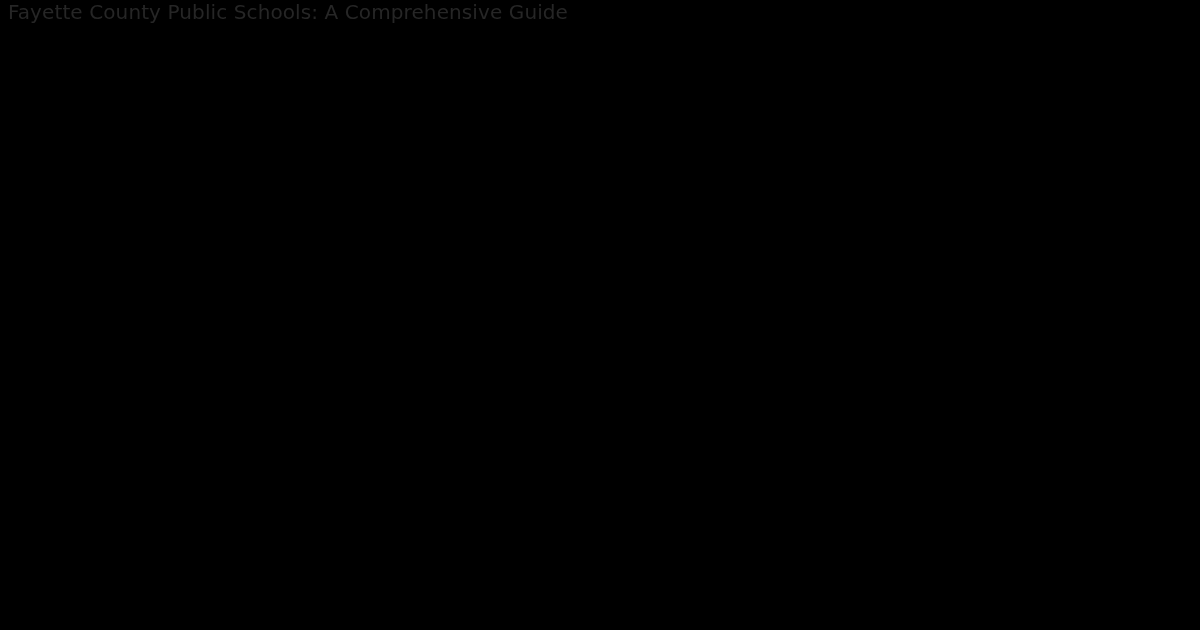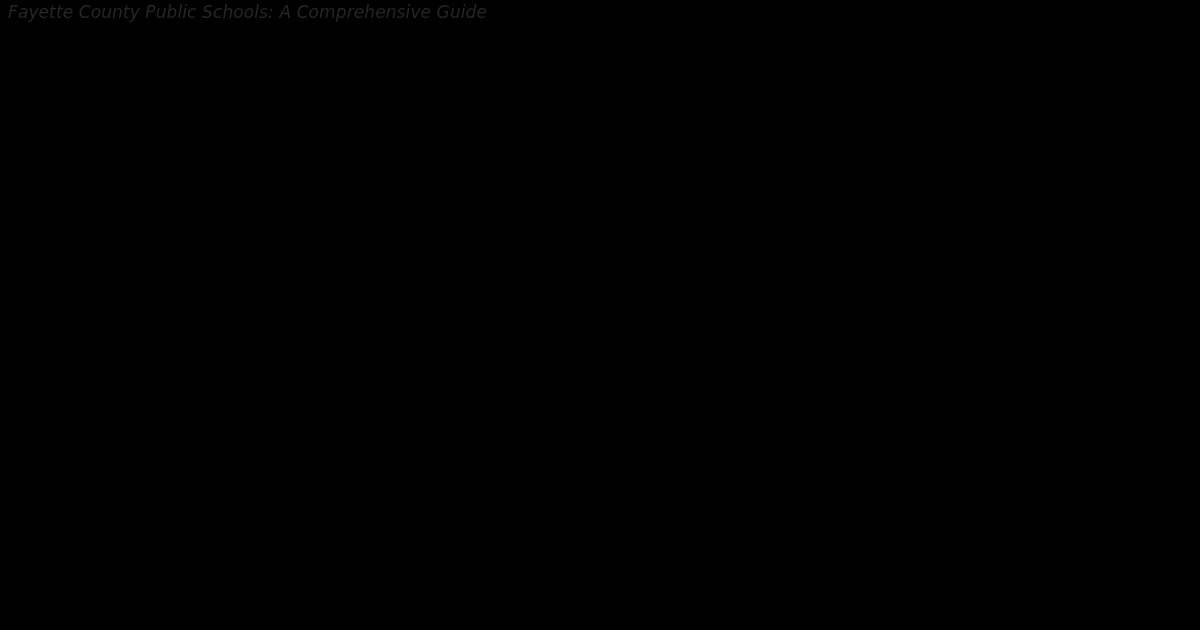--- a/index.html
+++ b/index.html
@@ -16,27 +16,26 @@
   .page {
     position: relative;
     width: 1200px;
     height: 630px;
     background: #000000;
   }
   .page-title {
     position: absolute;
     left: 8px;
     top: 0px;
-    font-size: 17px;
+    font-size: 20px;
     line-height: 24px;
     font-weight: 400;
     color: #262626;
     white-space: nowrap;
     letter-spacing: 0.1px;
-    font-style: italic;
   }
   .content-area {
     position: absolute;
     left: 0;
     top: 28px;
     width: 1200px;
     height: 602px;
     background: #000000;
   }
 </style>

